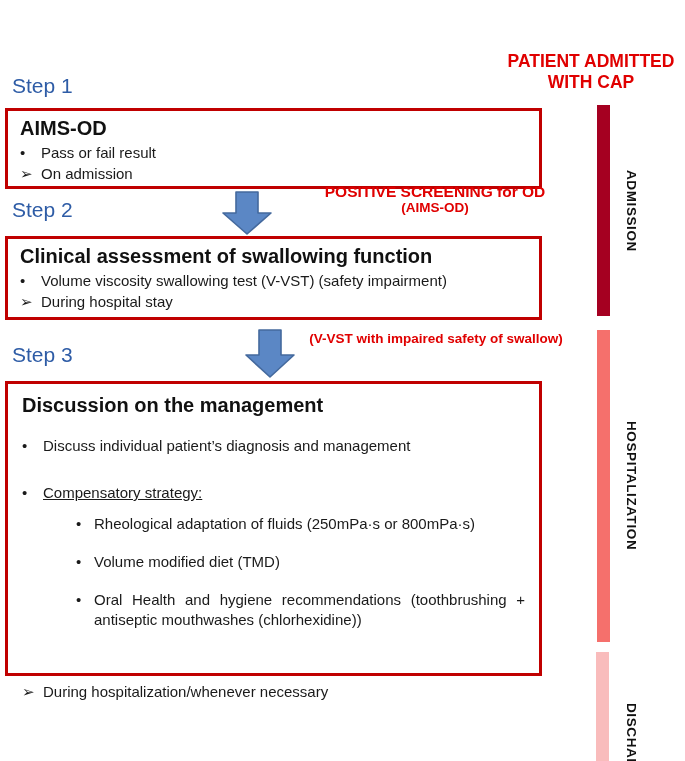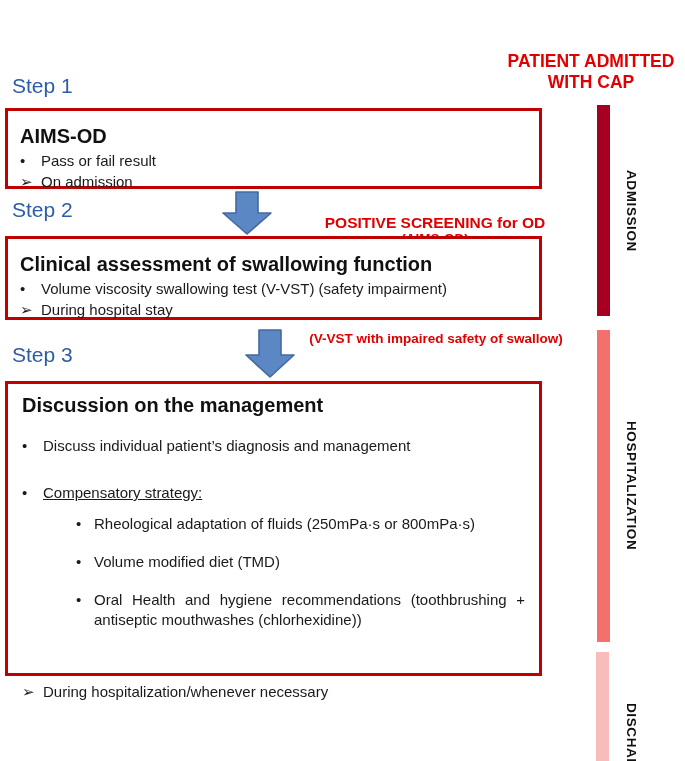--- a/index.html
+++ b/index.html
@@ -18,21 +18,21 @@
   
   .step-label {
     position:absolute; left:12px; color:#2e5ca6;
     font-size:21px; font-weight:normal;
   }
   #step1 { top:26px; } #step2 { top:150px; } #step3 { top:295px; }
 
   
   .rbox {
     position:absolute; left:5px; width:537px; box-sizing:border-box;
-    border:3px solid #c00000; background:#fff; padding:12px 12px;
+    border:3px solid #c00000; background:#fff; padding:4px 12px;
   }
   #box1 { top:60px;  height:81px; }
   #box2 { top:188px; height:84px; }
   #box3 { top:333px; height:295px; padding:8px 14px; }
 
   .box-title { font-size:20px; font-weight:bold; color:#111; line-height:26px; white-space:nowrap; }
   #box3 .box-title { line-height:27px; }
 
   .bullet-row { display:flex; font-size:15px; line-height:19px; margin-top:2px; }
   .glyph { flex:none; width:21px; }
@@ -52,21 +52,21 @@
 
   
   .block-arrow { position:absolute; }
   #arrow1 { left:221px; top:143px; }
   #arrow2 { left:244px; top:281px; }
 
   
   .annotation { position:absolute; text-align:center; color:#e00000; font-weight:bold; }
   .annotation .l1 { font-size:15.5px; line-height:17px; white-space:nowrap; }
   .annotation .l2 { font-size:13.5px; line-height:16px; white-space:nowrap; }
-  #ann1 { left:318px; top:166px; width:234px; }
+  #ann1 { left:318px; top:135px; width:234px; }
   #ann2 { left:296px; top:283px; width:280px; }
 
   
   .tl-bar { position:absolute; left:597px; width:13px; }
   #bar-admission { top:57px;  height:211px; background:#a50021; }
   #bar-hosp      { top:282px; height:312px; background:#f5706c; }
   #discharge-arrow { position:absolute; left:587px; top:604px; }
 
   .tl-label {
     position:absolute; left:613px; width:26px;

